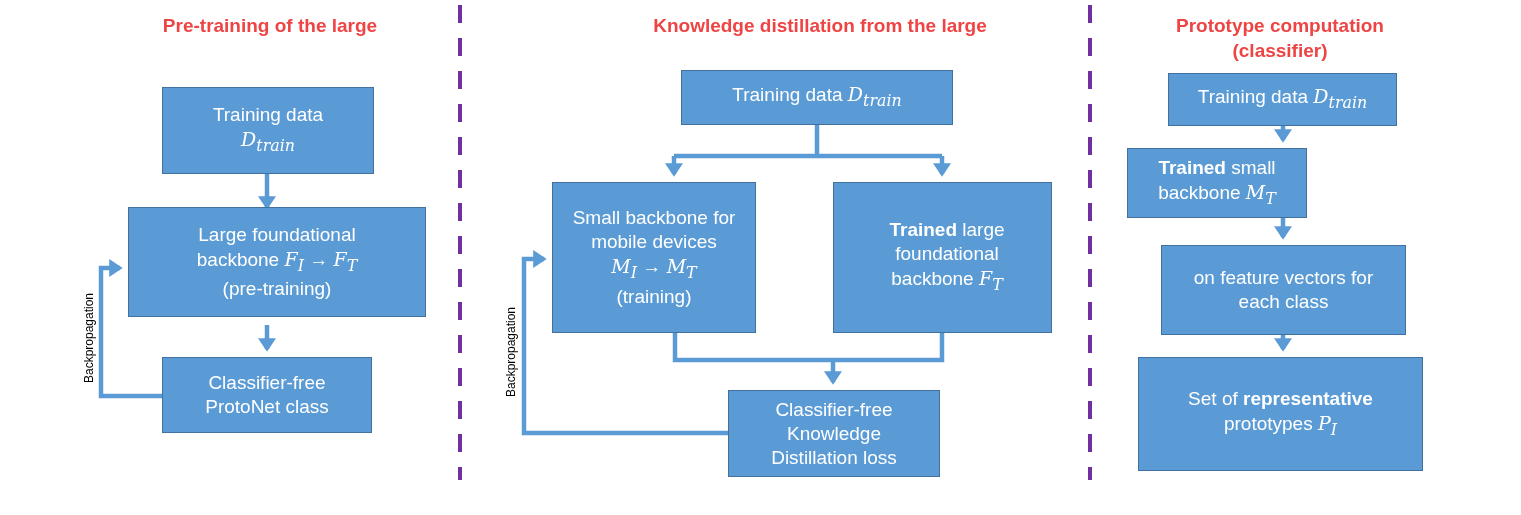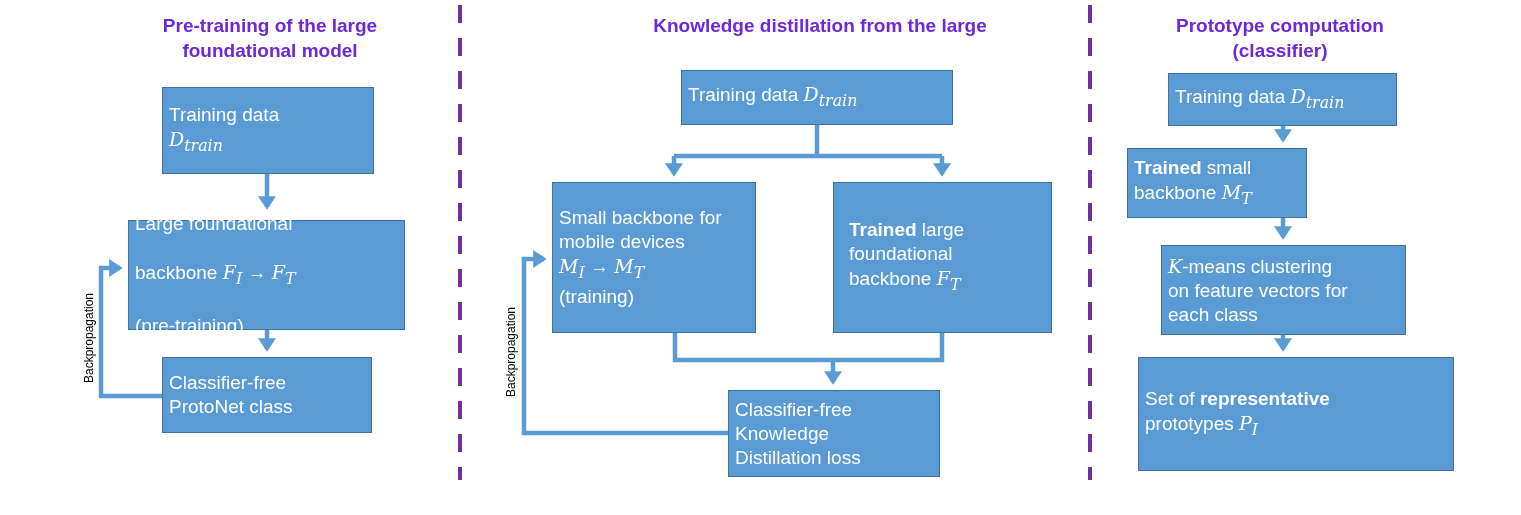--- a/index.html
+++ b/index.html
@@ -1,22 +1,22 @@
 <!DOCTYPE html>
 <html><head>
 <meta charset="utf-8">
 <style>
   html, body { margin: 0; padding: 0; background: #ffffff; }
   body { width: 1521px; height: 515px; position: relative; overflow: hidden;
          font-family: "Liberation Sans", "DejaVu Sans", sans-serif; }
   .panel-title { position: absolute; text-align: center; font-weight: bold;
-                 font-size: 19px; line-height: 25px; color: #6d28d9; }
+                 font-size: 19px; line-height: 25px; color: #ef4444; }
   .box { position: absolute; box-sizing: border-box; background: #5B9BD5;
          border: 1.5px solid #41719C; color: #ffffff; display: flex;
-         flex-direction: column; align-items: flex-start; justify-content: center;
+         flex-direction: column; align-items: center; justify-content: center;
          text-align: center; font-size: 19px; line-height: 24px; padding: 2px 6px; }
   .box .line { display: block; white-space: nowrap; }
   .math { font-family: "DejaVu Serif", "Liberation Serif", serif; font-style: italic; }
   .bold { font-weight: bold; }
   svg.overlay { position: absolute; left: 0; top: 0; pointer-events: none; }
   .rot-label { position: absolute; font-size: 12px; color: #000; white-space: nowrap;
                transform: rotate(-90deg); transform-origin: center center; }
 </style>
 </head>
 <body>
@@ -46,29 +46,28 @@
     <polyline points="728,433 524,433 524,259 544,259" marker-end="url(#ah)"></polyline>
 
     <line x1="1283" y1="126" x2="1283" y2="140" marker-end="url(#ah)"></line>
     <line x1="1283" y1="218" x2="1283" y2="237" marker-end="url(#ah)"></line>
     <line x1="1283" y1="335" x2="1283" y2="349" marker-end="url(#ah)"></line>
   </g>
 </svg>
 
 <div class="panel-title" style="left:100px; top:13px; width:340px;">
   <span>Pre-training of the large</span><br>
-  <span>foundational model</span>
 </div>
 
 <div class="box" style="left:162px; top:87px; width:212px; height:87px;">
   <span class="line">Training data</span>
   <span class="line"><span class="math">D</span><sub class="math">train</sub></span>
 </div>
 
-<div class="box" style="left:128px; top:220px; width:277px; height:110px;gap:24px;">
+<div class="box" style="left:128px; top:207px; width:298px; height:110px;">
   <span class="line">Large foundational</span>
   <span class="line"><span>backbone </span><span class="math">F</span><sub class="math">I</sub><span> → </span><span class="math">F</span><sub class="math">T</sub></span>
   <span class="line">(pre-training)</span>
 </div>
 
 <div class="box" style="left:162px; top:357px; width:210px; height:76px;">
   <span class="line">Classifier-free</span>
   <span class="line">ProtoNet class</span>
 </div>
 
@@ -111,21 +110,20 @@
 <div class="box" style="left:1168px; top:73px; width:229px; height:53px;">
   <span class="line"><span>Training data </span><span class="math">D</span><sub class="math">train</sub></span>
 </div>
 
 <div class="box" style="left:1127px; top:148px; width:180px; height:70px;">
   <span class="line"><span class="bold">Trained</span><span> small</span></span>
   <span class="line"><span>backbone </span><span class="math">M</span><sub class="math">T</sub></span>
 </div>
 
 <div class="box" style="left:1161px; top:245px; width:245px; height:90px;">
-  <span class="line"><span class="math">K</span><span>-means clustering</span></span>
   <span class="line">on feature vectors for</span>
   <span class="line">each class</span>
 </div>
 
-<div class="box" style="left:1138px; top:357px; width:316px; height:114px;">
+<div class="box" style="left:1138px; top:357px; width:285px; height:114px;">
   <span class="line"><span>Set of </span><span class="bold">representative</span></span>
   <span class="line"><span>prototypes </span><span class="math">P</span><sub class="math">I</sub></span>
 </div>
 
 </body></html>

